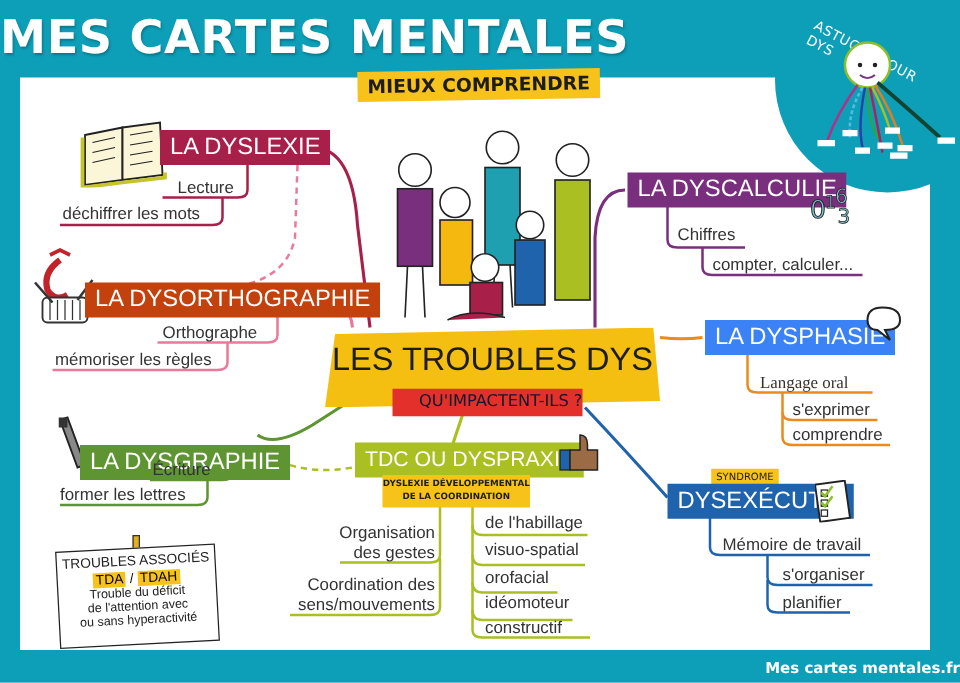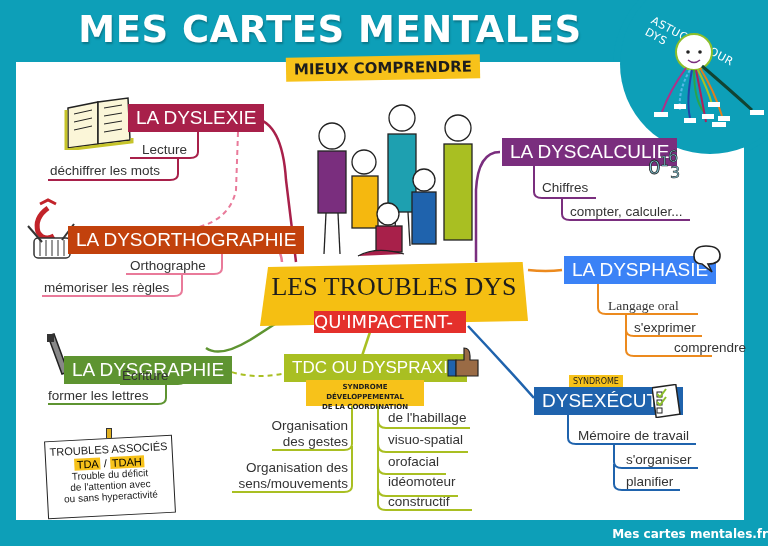--- a/index.html
+++ b/index.html
@@ -1,28 +1,28 @@
 <!DOCTYPE html>
 <html><head>
 <meta charset="utf-8">
 <style>
   html,body{margin:0;padding:0;}
   body{width:768px;height:546px;position:relative;overflow:hidden;background:#0d9fb8;font-family:"DejaVu Sans","Liberation Sans",sans-serif;}
   .card{position:absolute;left:16px;top:62px;width:728px;height:458px;background:#ffffff;}
-  .title{position:absolute;left:0;width:660px;top:8px;text-align:center;color:#fff;font-weight:bold;font-size:37px;letter-spacing:0.5px;text-shadow:1px 2px 2px rgba(0,0,0,0.25);font-family:"DejaVu Sans",sans-serif;}
+  .title{position:absolute;left:0;width:660px;top:8px;color:#fff;font-weight:bold;font-size:37px;letter-spacing:0.5px;text-shadow:1px 2px 2px rgba(0,0,0,0.25);font-family:"DejaVu Sans",sans-serif;}
   .subtitle{position:absolute;left:286px;top:56px;width:194px;height:24px;background:#f7c21a;color:#1d1d1d;font-weight:bold;font-size:15px;text-align:center;line-height:24px;transform:rotate(-1deg);}
   .footer{position:absolute;left:0;top:520px;width:768px;height:26px;background:#0d9fb8;color:#fff;font-weight:bold;font-size:12px;text-align:right;line-height:28px;}
   .circle{position:absolute;left:613px;top:-30px;width:190px;height:190px;border-radius:50%;background:#0d9fb8;}
   .astuces{position:absolute;left:650px;top:8px;color:#fff;font-size:11px;letter-spacing:0.5px;transform:rotate(28deg);transform-origin:left top;}
   svg.links{position:absolute;left:0;top:0;}
   .label{position:absolute;color:#fff;font-size:19px;line-height:28px;padding:0 8px;white-space:nowrap;font-family:"Liberation Sans",sans-serif;}
   .sub{position:absolute;font-size:13.5px;color:#333;white-space:nowrap;font-family:"Liberation Sans",sans-serif;}
   .central{position:absolute;left:260px;top:262px;width:268px;height:64px;background:#f5bf12;clip-path:polygon(3% 8%,98% 0,100% 92%,0 100%);}
-  .central-text{position:absolute;left:260px;top:272px;width:268px;text-align:center;color:#1d1d1d;font-size:26px;font-family:Liberation Serif, serif;}
-  .impact{position:absolute;left:314px;top:311px;width:152px;height:22px;background:#e4302b;color:#ffffff;font-size:18px;text-align:left;line-height:22px;}
+  .central-text{position:absolute;left:260px;top:272px;width:268px;text-align:center;color:#1d1d1d;font-size:26px;font-family:Liberation Sans, sans-serif;}
+  .impact{position:absolute;left:314px;top:311px;width:152px;height:22px;background:#e4302b;color:#0f172a;font-size:13px;text-align:right;line-height:22px;}
   .tdc-sub{position:absolute;left:306px;top:380px;width:118px;height:24px;background:#f7c21a;color:#1d1d1d;font-size:7px;font-weight:bold;text-align:center;line-height:10px;padding-top:2px;}
   .syndrome{position:absolute;left:569px;top:375px;height:13px;background:#f7c21a;color:#1d1d1d;font-size:8px;font-weight:normal;padding:0 4px;line-height:13px;}
   .assoc{position:absolute;left:46px;top:438px;width:126px;height:76px;border:1.5px solid #222;background:#fff;transform:rotate(-3deg);text-align:center;font-family:"Liberation Sans",sans-serif;}
   .assoc .h{font-size:11px;margin-top:4px;color:#222;}
   .assoc .tags{font-size:11px;margin-top:2px;}
   .assoc .tags span.tag{background:#f7c21a;padding:0 2px;}
   .assoc .d{font-size:10px;line-height:11px;color:#222;}
 </style>
 </head>
 <body>
@@ -169,25 +169,25 @@
 <div class="label" style="left:64px;top:334px;background:#5e9431;margin-top:22px;">LA DYSGRAPHIE</div>
 <div class="sub" style="left:122px;top:368px;">Écriture</div>
 <div class="sub" style="left:48px;top:388px;">former les lettres</div>
 
 <div class="label" style="left:284px;top:354px;background:#a9bf22;font-size:17px;">TDC OU DYSPRAXIE</div>
 <svg style="position:absolute;left:446px;top:346px;" width="34" height="34">
   <rect x="2" y="14" width="8" height="16" fill="#1f63ad" stroke="#222"></rect>
   <path d="M10 14 L18 14 L18 2 Q24 2 24 10 L24 14 L32 14 L32 30 L10 30 Z" fill="#9a6b45" stroke="#222" stroke-width="1.2"></path>
 </svg>
 <div class="tdc-sub">
-  <div>SYNDROME DÉVELOPPEMENTAL</div>
+  <div>DYSLEXIE DÉVELOPPEMENTAL</div>
   <div>DE LA COORDINATION</div>
 </div>
 <div class="sub" style="left:266px;top:418px;width:82px;text-align:right;white-space:normal;line-height:16px;">Organisation des gestes</div>
-<div class="sub" style="left:226px;top:460px;width:122px;text-align:right;white-space:normal;line-height:16px;">Organisation des sens/mouvements</div>
+<div class="sub" style="left:226px;top:460px;width:122px;text-align:right;white-space:normal;line-height:16px;">Coordination des sens/mouvements</div>
 <div class="sub" style="left:388px;top:410px;">de l'habillage</div>
 <div class="sub" style="left:388px;top:432px;">visuo-spatial</div>
 <div class="sub" style="left:388px;top:454px;">orofacial</div>
 <div class="sub" style="left:388px;top:474px;">idéomoteur</div>
 <div class="sub" style="left:388px;top:494px;">constructif</div>
 
 <div class="label" style="left:502px;top:138px;background:#7a2e7e;">LA DYSCALCULIE</div>
 <svg style="position:absolute;left:646px;top:146px;" width="42" height="34">
   <text x="2" y="28" font-size="20" font-family="DejaVu Sans, sans-serif" fill="#7fc8d8" stroke="#222" stroke-width="0.8">0</text>
   <text x="14" y="20" font-size="14" font-family="DejaVu Sans, sans-serif" fill="#7fc8d8" stroke="#222" stroke-width="0.6">1</text>
@@ -196,21 +196,21 @@
 </svg>
 <div class="sub" style="left:542px;top:180px;">Chiffres</div>
 <div class="sub" style="left:570px;top:204px;">compter, calculer...</div>
 
 <div class="label" style="left:564px;top:256px;background:#3b82f6;">LA DYSPHASIE</div>
 <svg style="position:absolute;left:690px;top:244px;" width="34" height="30">
   <path d="M4 12 Q4 2 16 2 Q30 2 30 12 Q30 20 18 20 L22 28 L12 20 Q4 20 4 12 Z" fill="#fff" stroke="#222" stroke-width="1.6"></path>
 </svg>
 <div class="sub" style="left:608px;top:298px;font-family:Liberation Serif, serif;">Langage oral</div>
 <div class="sub" style="left:634px;top:320px;">s'exprimer</div>
-<div class="sub" style="left:634px;top:340px;margin-left:40px;">comprendre</div>
+<div class="sub" style="left:634px;top:340px;">comprendre</div>
 
 <div class="syndrome">SYNDROME</div>
 <div class="label" style="left:534px;top:387px;background:#1f63ad;">DYSEXÉCUTIF</div>
 <svg style="position:absolute;left:652px;top:384px;" width="30" height="34">
   <rect x="2" y="2" width="24" height="30" fill="#fff" stroke="#222" stroke-width="1.5" transform="rotate(-8 14 17)"></rect>
   <rect x="5" y="8" width="5" height="5" fill="none" stroke="#222"></rect>
     <path d="M5 10 L8 13 L14 5" stroke="#8cbf2a" stroke-width="2" fill="none"></path>
   <rect x="5" y="16" width="5" height="5" fill="none" stroke="#222"></rect>
     <path d="M5 18 L8 21 L14 13" stroke="#8cbf2a" stroke-width="2" fill="none"></path>
   <rect x="5" y="24" width="5" height="5" fill="none" stroke="#222"></rect>

